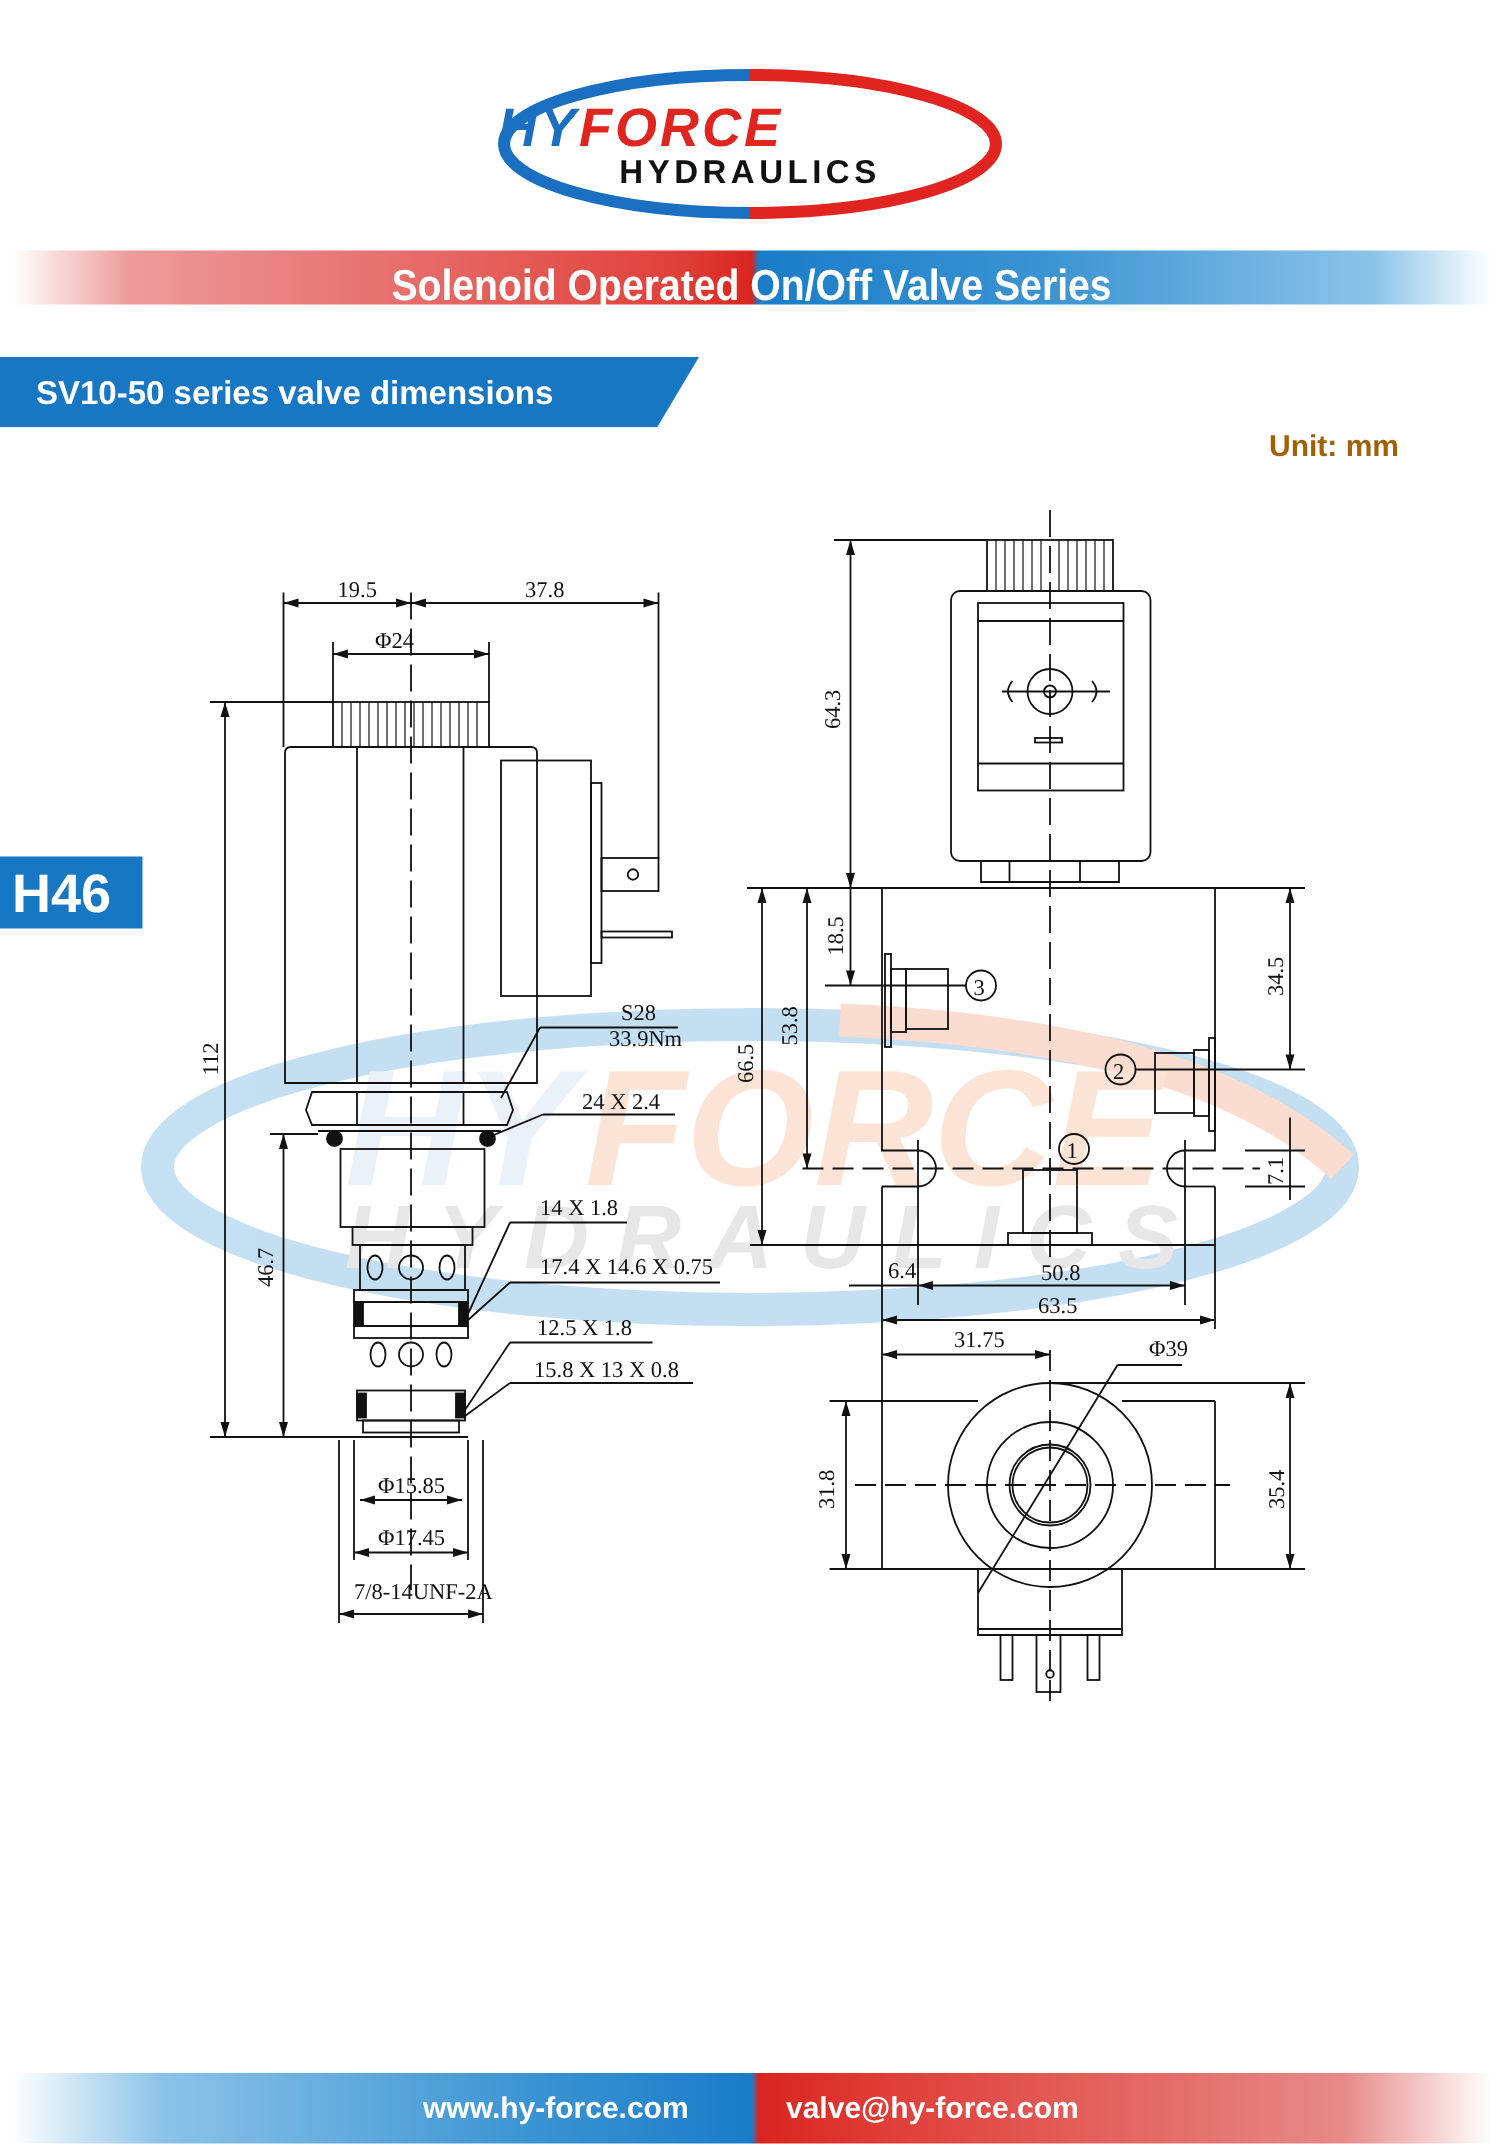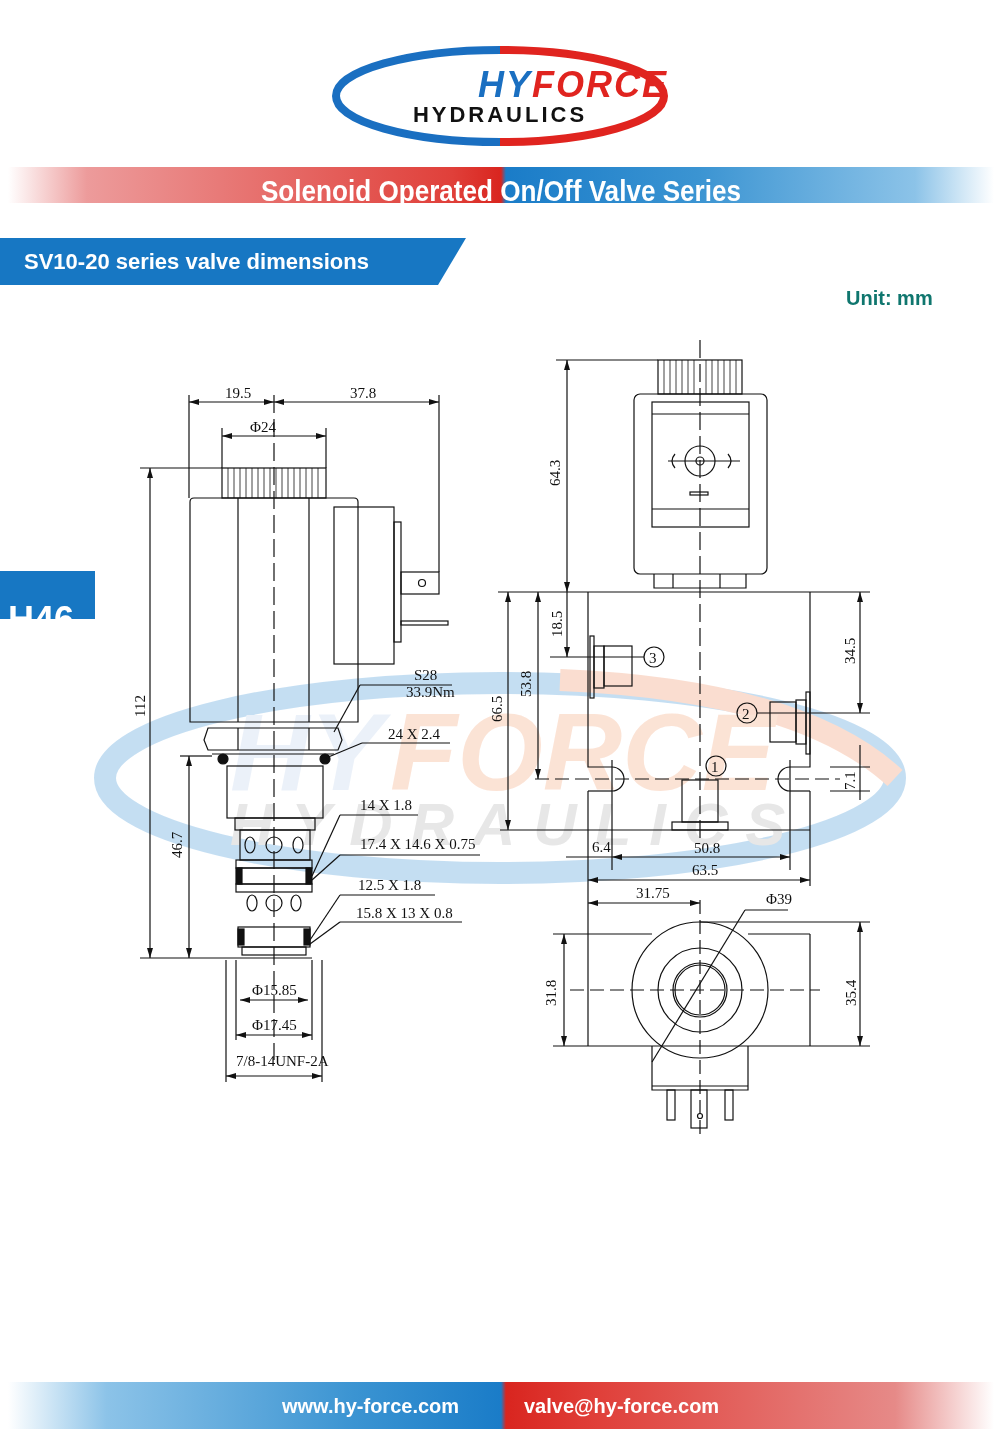--- a/index.html
+++ b/index.html
@@ -1,29 +1,29 @@
 <!DOCTYPE html>
 <html><head>
 <meta charset="utf-8">
 <style>
   html,body{margin:0;padding:0;background:#fff;}
   body{width:1000px;height:1429px;position:relative;overflow:hidden;font-family:"Liberation Sans",sans-serif;}
   .logo{position:absolute;left:332px;top:46px;width:336px;height:100px;}
-  .logo-text1{position:absolute;left:0;width:336px;top:18px;text-align:right;font:italic 900 36px "Liberation Sans",sans-serif;letter-spacing:2px;}
+  .logo-text1{position:absolute;left:0;width:336px;top:18px;text-align:left;font:italic 900 36px "Liberation Sans",sans-serif;letter-spacing:2px;}
   .logo-text1 .b{color:#1a6fc1;}
   .logo-text1 .r{color:#e0241f;}
   .logo-text2{position:absolute;left:0;width:336px;top:56px;text-align:center;font:900 22px "Liberation Sans",sans-serif;letter-spacing:3px;color:#111;}
   .banner{position:absolute;left:8px;top:167px;width:986px;height:36px;
     background:linear-gradient(90deg,rgba(255,255,255,1) 0%,rgba(232,130,130,0.8) 8%,#e0403a 45%,#d9251f 50%,#1a7cc8 50.5%,#3b94d2 70%,#8cc3e8 92%,rgba(255,255,255,1) 100%);}
   .banner-title{position:absolute;left:0;top:8px;width:986px;text-align:center;color:#fff;font:bold 29px "Liberation Sans",sans-serif;letter-spacing:0px;transform:scaleX(0.9);}
   .section-tab{position:absolute;left:0;top:238px;width:466px;height:47px;background:#1777c3;clip-path:polygon(0 0,100% 0,94% 100%,0 100%);}
   .section-tab span{position:absolute;left:24px;top:11px;color:#fff;font:bold 22px "Liberation Sans",sans-serif;}
-  .unit{position:absolute;left:846px;top:287px;font:bold 20px "Liberation Sans",sans-serif;color:#0f766e;}
+  .unit{position:absolute;left:846px;top:287px;font:bold 20px "Liberation Sans",sans-serif;color:#a16207;}
   .code-badge{position:absolute;left:0;top:571px;width:95px;height:48px;background:#1777c3;}
-  .code-badge span{position:absolute;left:8px;top:4px;color:#fff;font:bold 36px "Liberation Sans",sans-serif;margin-top:24px;}
+  .code-badge span{position:absolute;left:8px;top:4px;color:#fff;font:bold 36px "Liberation Sans",sans-serif;}
   .drawing{position:absolute;left:0;top:0;}
   .dim{font-family:"Liberation Serif",serif;font-size:15px;fill:#111;}
   .footer{position:absolute;left:8px;top:1382px;width:986px;height:48px;
     background:linear-gradient(90deg,rgba(255,255,255,1) 0%,#8cc3e8 10%,#3b94d2 35%,#1a7cc8 50%,#d9251f 50.5%,#e0403a 60%,#e68a88 90%,rgba(255,255,255,1) 100%);}
   .footer-web{position:absolute;left:274px;top:13px;color:#fff;font:bold 20px "Liberation Sans",sans-serif;text-align:right;}
   .footer-mail{position:absolute;left:516px;top:13px;color:#fff;font:bold 20px "Liberation Sans",sans-serif;}
 </style>
 </head>
 <body>
 
@@ -41,21 +41,21 @@
   </svg>
   <div class="logo-text1"><span class="b">HY</span><span class="r">FORCE</span></div>
   <div class="logo-text2">HYDRAULICS</div>
 </div>
 
 <div class="banner">
   <div class="banner-title">Solenoid Operated On/Off Valve Series</div>
 </div>
 
 <div class="section-tab">
-  <span>SV10-20 series valve dimensions</span>
+  <span>SV10-50 series valve dimensions</span>
 </div>
 
 <div class="unit">Unit: mm</div>
 
 <svg class="drawing" width="1000" height="1429">
 
   <g opacity="0.35">
     <ellipse cx="500" cy="778" rx="395" ry="95" fill="none" stroke="#5aa3dc" stroke-width="22"></ellipse>
     <path d="M560 680 Q 800 690 895 778" fill="none" stroke="#f2a07a" stroke-width="22"></path>
     <text x="230" y="790" font-family="Liberation Sans" font-weight="900" font-style="italic" font-size="110" fill="#c8d8ee">HY</text>

